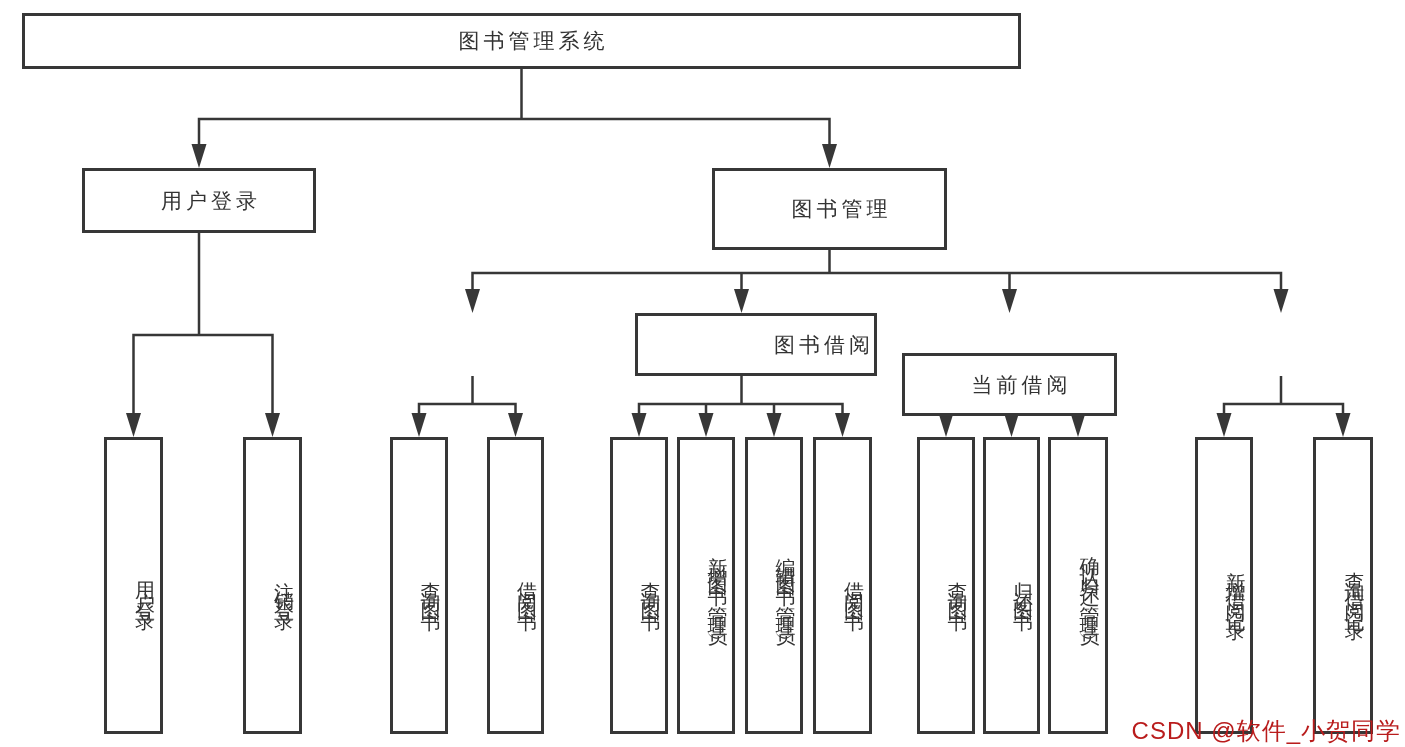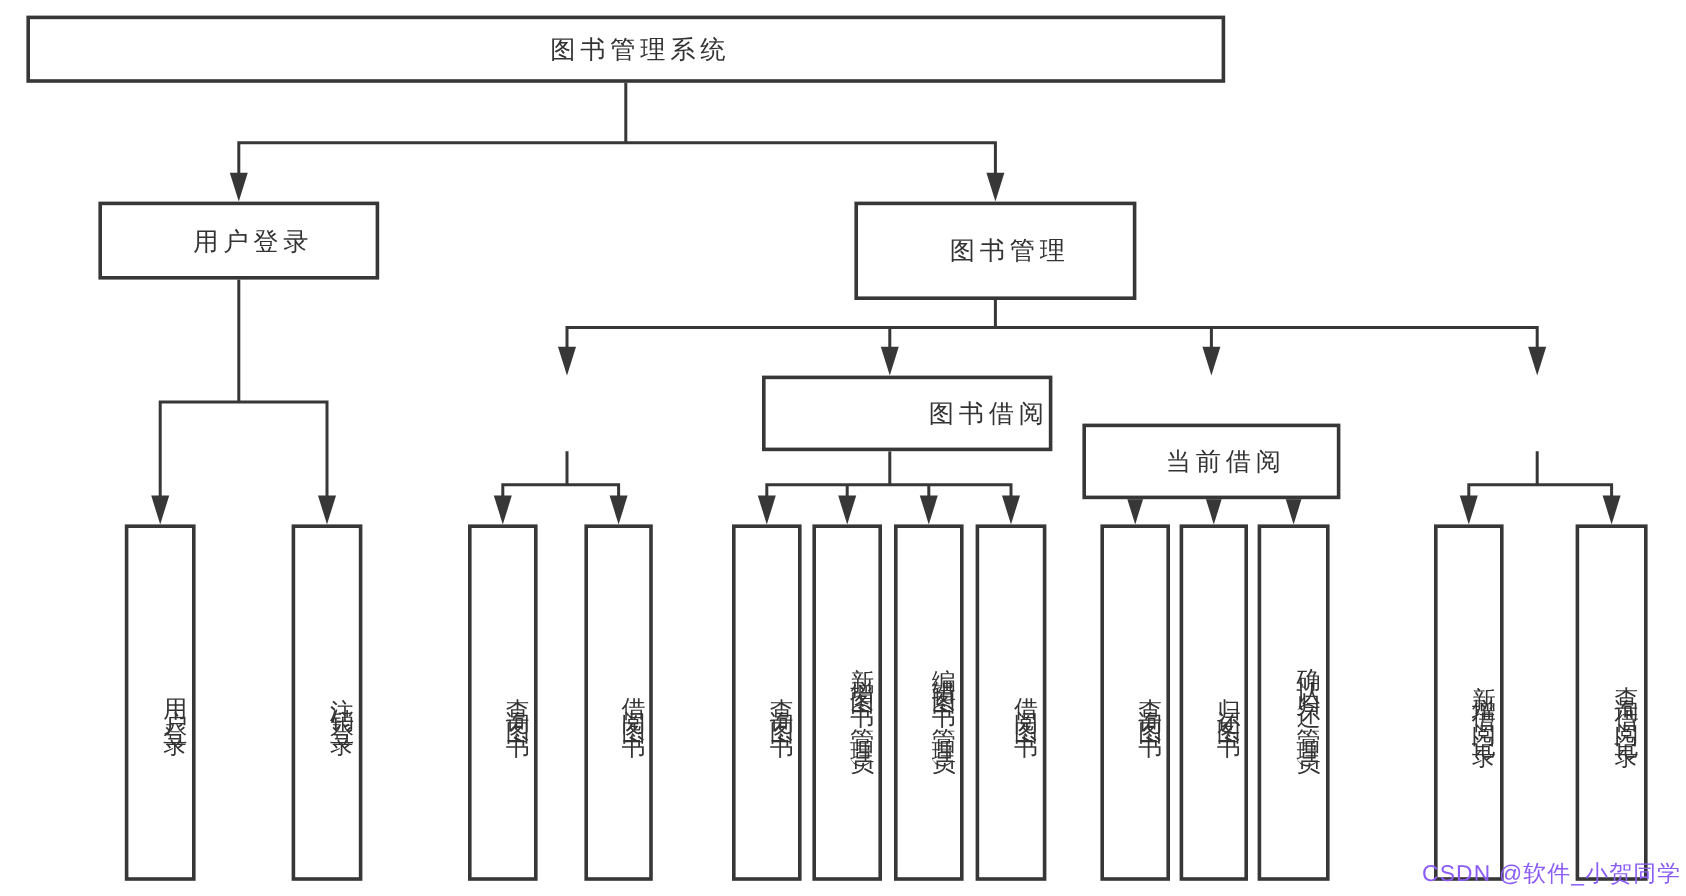--- a/index.html
+++ b/index.html
@@ -41,23 +41,23 @@
     font-size: 20px;
     letter-spacing: 10px;
     line-height: 1;
     white-space: nowrap;
     color: #333333;
   }
   .watermark {
     position: absolute;
     top: 715px;
     right: 4px;
-    font-size: 19px;
+    font-size: 24px;
     letter-spacing: 1px;
-    color: #8b5cf6;
+    color: #b91c1c;
     white-space: nowrap;
     z-index: 5;
   }
   
   #n-root  { left: 22px;  top: 13px;  width: 999px; height: 56px; }
   
   #n-login { left: 82px;  top: 168px; width: 234px; height: 65px; }
   #n-mgmt  { left: 712px; top: 168px; width: 235px; height: 82px; }
   
   #n-newb  { left: 364px;  top: 313px; width: 217px; height: 63px; }

